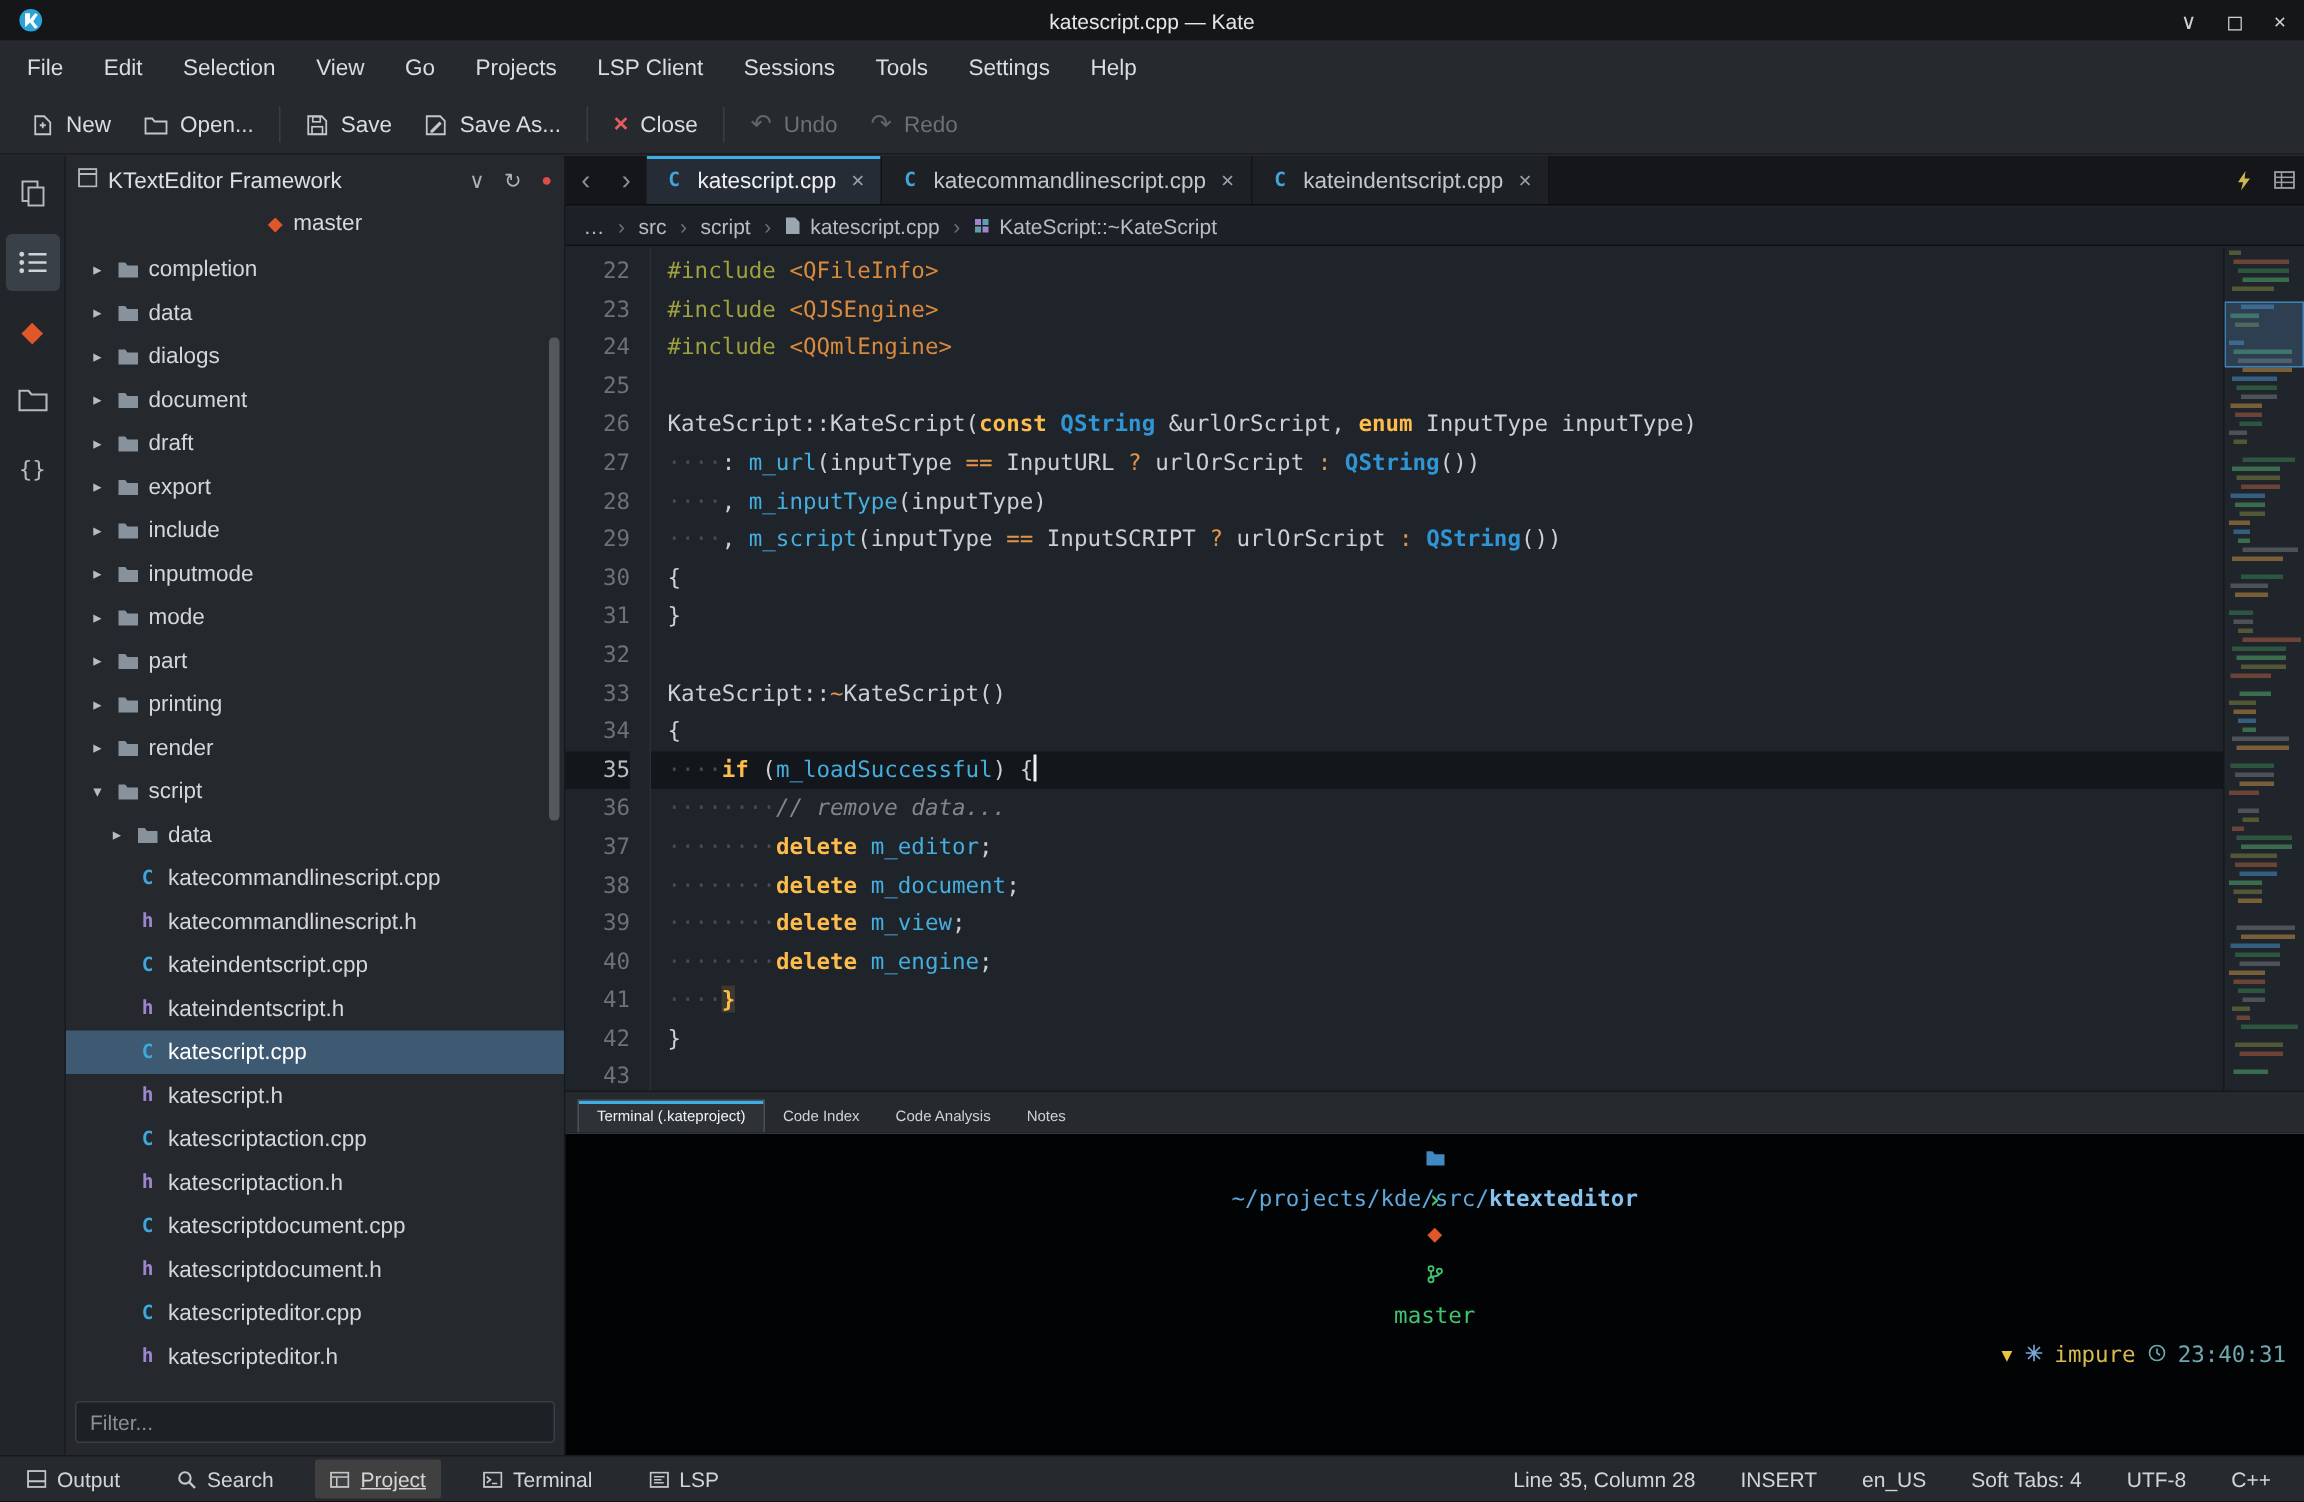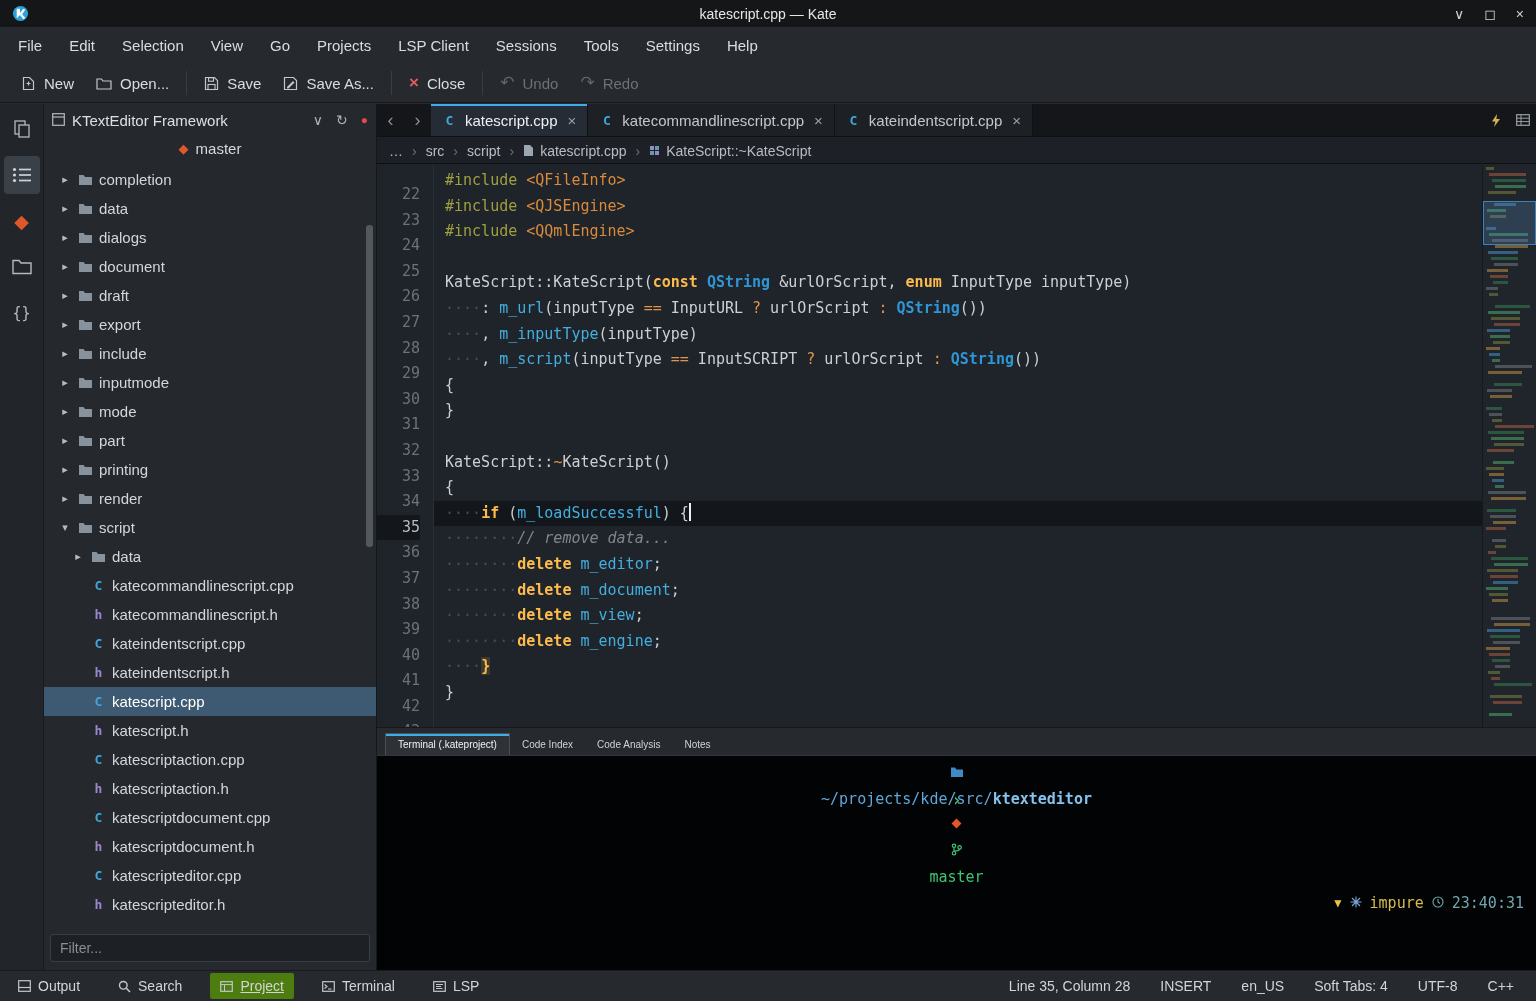--- a/index.html
+++ b/index.html
@@ -65,21 +65,21 @@
   .tab{display:flex;align-items:center;gap:8px;padding:0 11px;background:#1d2126;border-right:1px solid #101215;color:#c3c7ca;font-size:15px;}
   .tab.active{background:#262c35;box-shadow:inset 0 2px 0 #3daee9;color:#eef0f2;}
   .tab-close{color:#9aa0a5;font-size:15px;margin-left:2px;}
 
   .breadcrumb{position:absolute;top:34px;left:0;right:0;height:26px;background:#1d2127;border-bottom:1px solid #0e1013;display:flex;align-items:center;gap:9px;padding-left:12px;font-size:14px;color:#b9bdc1;}
   .bc-item{display:flex;align-items:center;gap:6px;}
   .bc-sep{color:#6d7277;}
   .bc-ico{display:inline-flex;}
 
   .editor{position:absolute;top:61px;left:0;right:0;height:562px;display:flex;font-family:"DejaVu Sans Mono",monospace;font-size:15px;background:#1f232a;}
-  .gutter{width:57px;flex:none;text-align:right;padding-right:13px;color:#6d7277;border-right:1px solid #2b3037;padding-top:17px;}
+  .gutter{width:57px;flex:none;text-align:right;padding-right:13px;color:#6d7277;border-right:1px solid #2b3037;padding-top:3px;}
   .ln{height:25.6px;line-height:25.6px;}
   .ln.cur{background:#13161b;color:#b8bdc2;}
   .code{flex:1;overflow:hidden;padding-top:3px;}
   .cl{height:25.6px;line-height:25.6px;white-space:pre;padding-left:11px;}
   .cl.cur{background:#13161b;}
   .tk-nor{color:#ccd0d2;}
   .tk-pp{color:#9fa03e;margin-top:44px;}
   .tk-inc{color:#d98a3c;}
   .tk-kw{color:#fdbc4b;font-weight:bold;}
   .tk-typ{color:#3095d5;font-weight:bold;}
@@ -105,21 +105,21 @@
   .t-right{margin-left:auto;display:flex;align-items:center;gap:8px;}
   .t-caret-down{color:#e8c440;font-size:12px;}
   .t-impure{color:#d8bb4e;}
   .t-time{color:#6fa7b0;}
   .t-prompt{color:#3fc56f;font-weight:bold;font-size:17px;}
 
   
   .statusbar{position:absolute;left:0;right:0;bottom:0;height:31px;background:#26292e;border-top:1px solid #181a1d;display:flex;align-items:center;padding:0 8px;font-size:14px;}
   .sb-left{display:flex;align-items:center;gap:18px;}
   .sb-btn{display:flex;align-items:center;gap:7px;padding:5px 10px;border-radius:2px;color:#d2d5d8;}
-  .sb-btn.active{background:#4d7c0f;text-decoration:underline;}
+  .sb-btn.active{background:#404040;text-decoration:underline;}
   .sb-ico{display:inline-flex;}
   .sb-right{margin-left:auto;display:flex;align-items:center;gap:30px;padding-right:14px;color:#d2d5d8;}
 </style>
 </head>
 <body>
 
 <div class="app">
 
   <header class="titlebar">
     <span class="app-icon">

